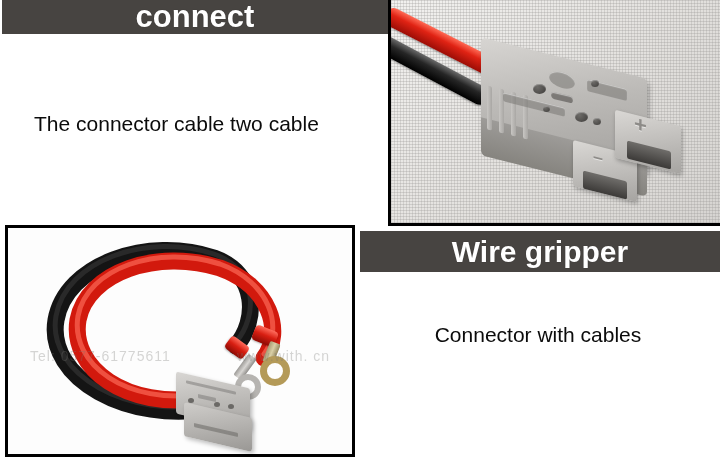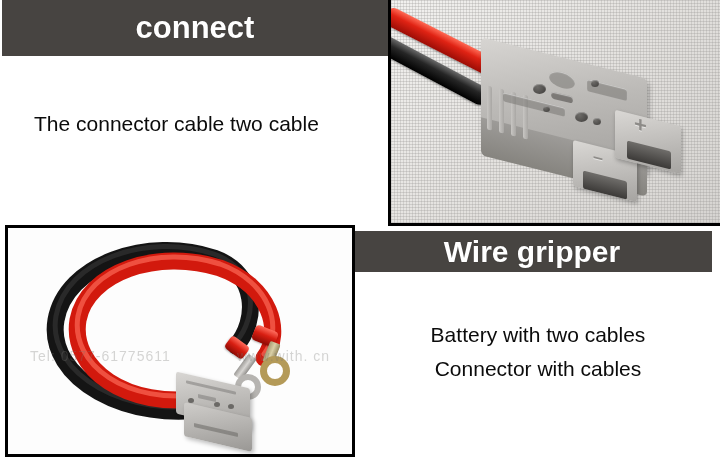--- a/index.html
+++ b/index.html
@@ -33,26 +33,26 @@
     font-weight: bold;
     letter-spacing: 0px;
     white-space: nowrap;
     text-shadow: 0 0 1px rgba(0,0,0,0.35);
   }
 
   #header-connect {
     left: 2px;
     top: 0px;
     width: 386px;
-    height: 56px;
+    height: 34px;
   }
   #header-connect .bar-title { font-size: 31px; }
 
   #header-wire-gripper {
-    left: 352px;
+    left: 360px;
     top: 231px;
     width: 360px;
     height: 41px;
   }
   #header-wire-gripper .bar-title { font-size: 30px; }
 
   
   .bar-left-edge {
     position: absolute;
     left: 0; top: 0;
@@ -324,21 +324,20 @@
   <div class="pc-tongue" style="left:224px; top:118px; width:66px; height:48px;"></div>
   <div class="pc-slot" style="left:236px; top:146px; width:44px; height:18px;"></div>
   <div class="pc-sign" style="left:243px; top:112px;">+</div>
 </div>
 
 <div class="header-bar" id="header-wire-gripper">
   <span class="bar-title">Wire gripper</span>
 </div>
 
 <div id="caption-block-bottom">
-  <span class="caption-line">Battery with two cables</span>
   <span class="caption-line">Connector with cables</span>
 </div>
 
 <div class="panel" id="photo-assembly">
   <div class="pa-stage">
 
     <svg id="pa-svg" width="344" height="226" viewBox="0 0 344 226">
 
       <path d="M 205 180 C 120 196, 38 150, 48 92 C 58 36, 140 8, 206 30 C 250 46, 250 92, 228 118" fill="none" stroke="#141414" stroke-width="17" stroke-linecap="round"></path>
       <path d="M 205 180 C 120 196, 38 150, 48 92 C 58 36, 140 8, 206 30 C 250 46, 250 92, 228 118" fill="none" stroke="#3b3b3b" stroke-width="5" stroke-linecap="round" opacity="0.55" transform="translate(0,-4)"></path>

